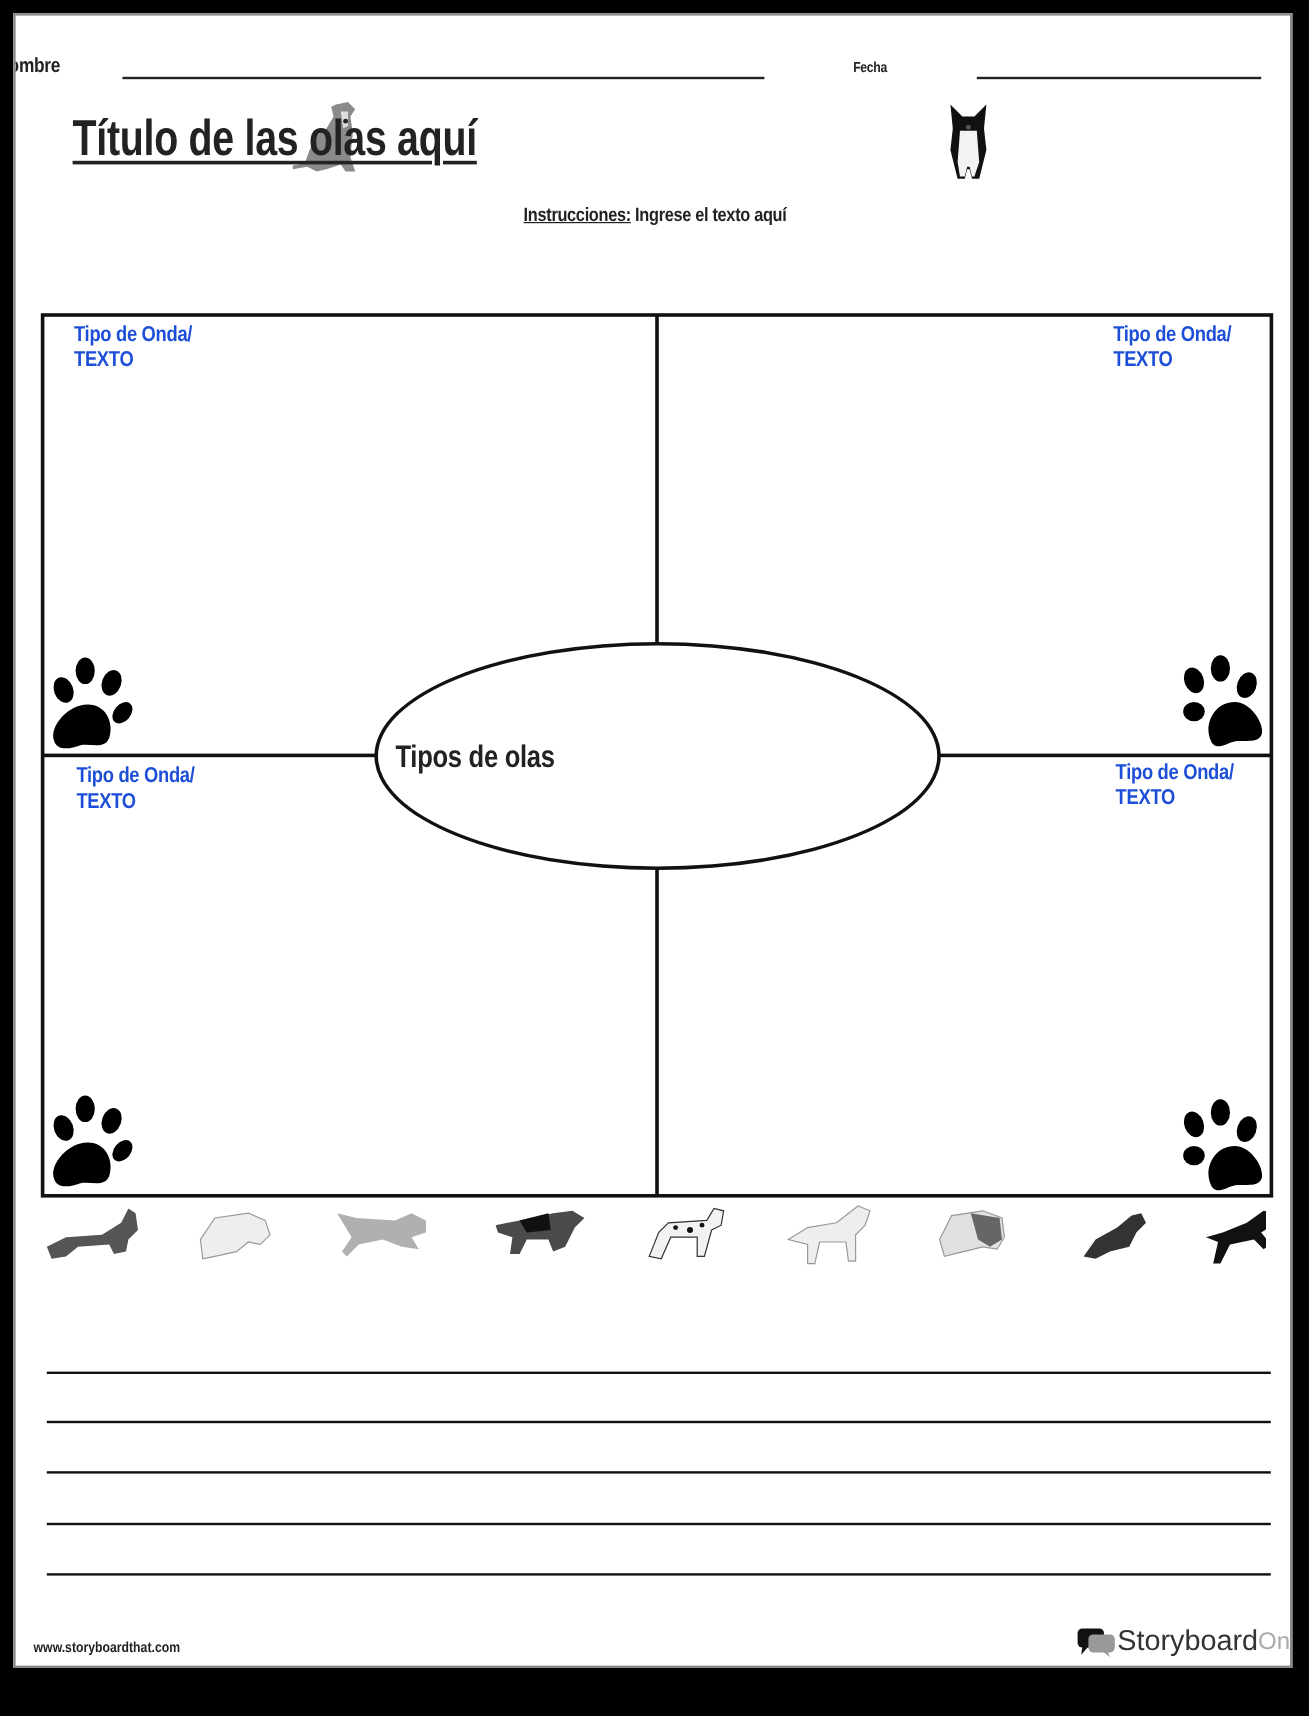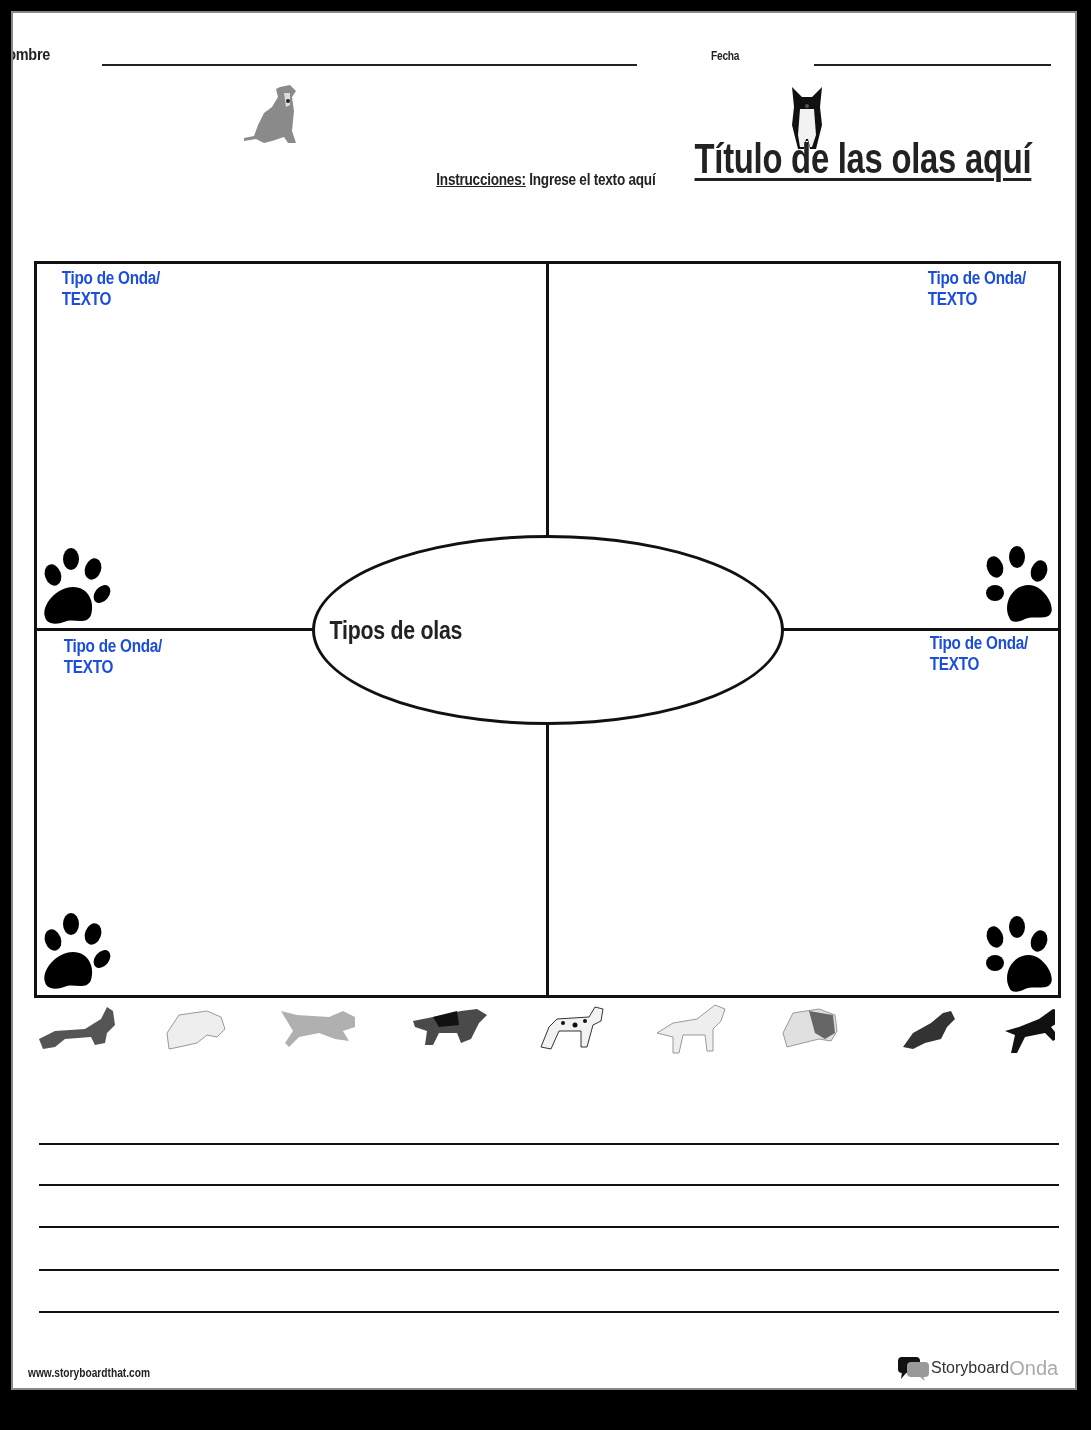--- a/index.html
+++ b/index.html
@@ -6,41 +6,41 @@
   body { width:1091px; height:1430px; background:#000; position:relative; overflow:hidden;
          font-family:"Liberation Sans", sans-serif; color:#222; }
   .page { position:absolute; left:11px; top:11px; width:1066px; height:1379px; background:#fff;
           border:2px solid #888; box-sizing:border-box; overflow:hidden; }
   .abs { position:absolute; }
   .cond { font-family:"Liberation Sans Narrow","Liberation Sans", sans-serif; font-weight:bold; letter-spacing:-0.3px; }
   .name-label { left:-16px; top:32px; font-size:17px; transform:scaleX(0.85); transform-origin:left; color:#222; }
   .name-line { left:89px; top:51px; width:535px; height:2px; background:#222; }
   .date-label { left:698px; top:36px; font-size:12px; transform:scaleX(0.85); transform-origin:left; color:#222;}
   .date-line { left:801px; top:51px; width:237px; height:2px; background:#222; }
-  .title { left:0; width:1066px; top:78px; text-align:right;margin-top:44px; }
+  .title { left:0; width:1066px; top:78px; text-align:left; }
   .title span { font-size:42px; font-weight:bold; text-decoration:underline; text-decoration-thickness:3px; text-underline-offset:5px;
                 display:inline-block; transform:scaleX(0.78); color:#222; }
   .instr { left:0; width:1066px; top:158px; text-align:center; font-size:16px; font-weight:bold; }
   .instr .inner { display:inline-block; transform:scaleX(0.85); }
   .instr .lbl { text-decoration:underline; }
   .grid { left:21px; top:248px; width:1027px; height:737px; border:3px solid #111; box-sizing:border-box; }
   .vline { width:3px; background:#111; }
   .hline { height:3px; background:#111; }
   .quad-label { font-size:18px; font-weight:bold; text-align:left; line-height:21px; color:#1d4ed8; }
   .quad-label .inner { display:inline-block; transform:scaleX(0.85); }
   .ellipse { left:299px; top:522px; width:472px; height:190px; border:3px solid #111; border-radius:50%; background:#fff; box-sizing:border-box;
              display:flex; align-items:center; justify-content:flex-start; }
   .ellipse span { font-size:26px; font-weight:bold; transform:scaleX(0.82); display:inline-block; color:#222; }
   .dogrow { left:22px; top:990px; width:1020px; height:54px; }
   .texto-label { left:0; width:1066px; top:1074px; text-align:center; font-size:14px; font-weight:bold; }
   .texto-label span { display:inline-block; transform:scaleX(0.85); }
   .wline { left:26px; width:1020px; height:2px; background:#111; }
   .footer-url { left:15px; top:1353px; font-size:12px; font-weight:bold; transform:scaleX(0.85); transform-origin:left; }
   .logo { left:884px; top:1340px; height:30px; display:flex; align-items:center; }
-  .logo .t1 { font-size:16px; color:#333; }
+  .logo .t1 { font-size:24px; color:#333; }
   .logo .t2 { font-size:20px; color:#aaa; }
 </style>
 </head>
 <body>
 
 <div class="page">
 
   <div class="abs cond name-label">Nombre</div>
   <div class="abs name-line"></div>
   <div class="abs cond date-label">Fecha</div>

